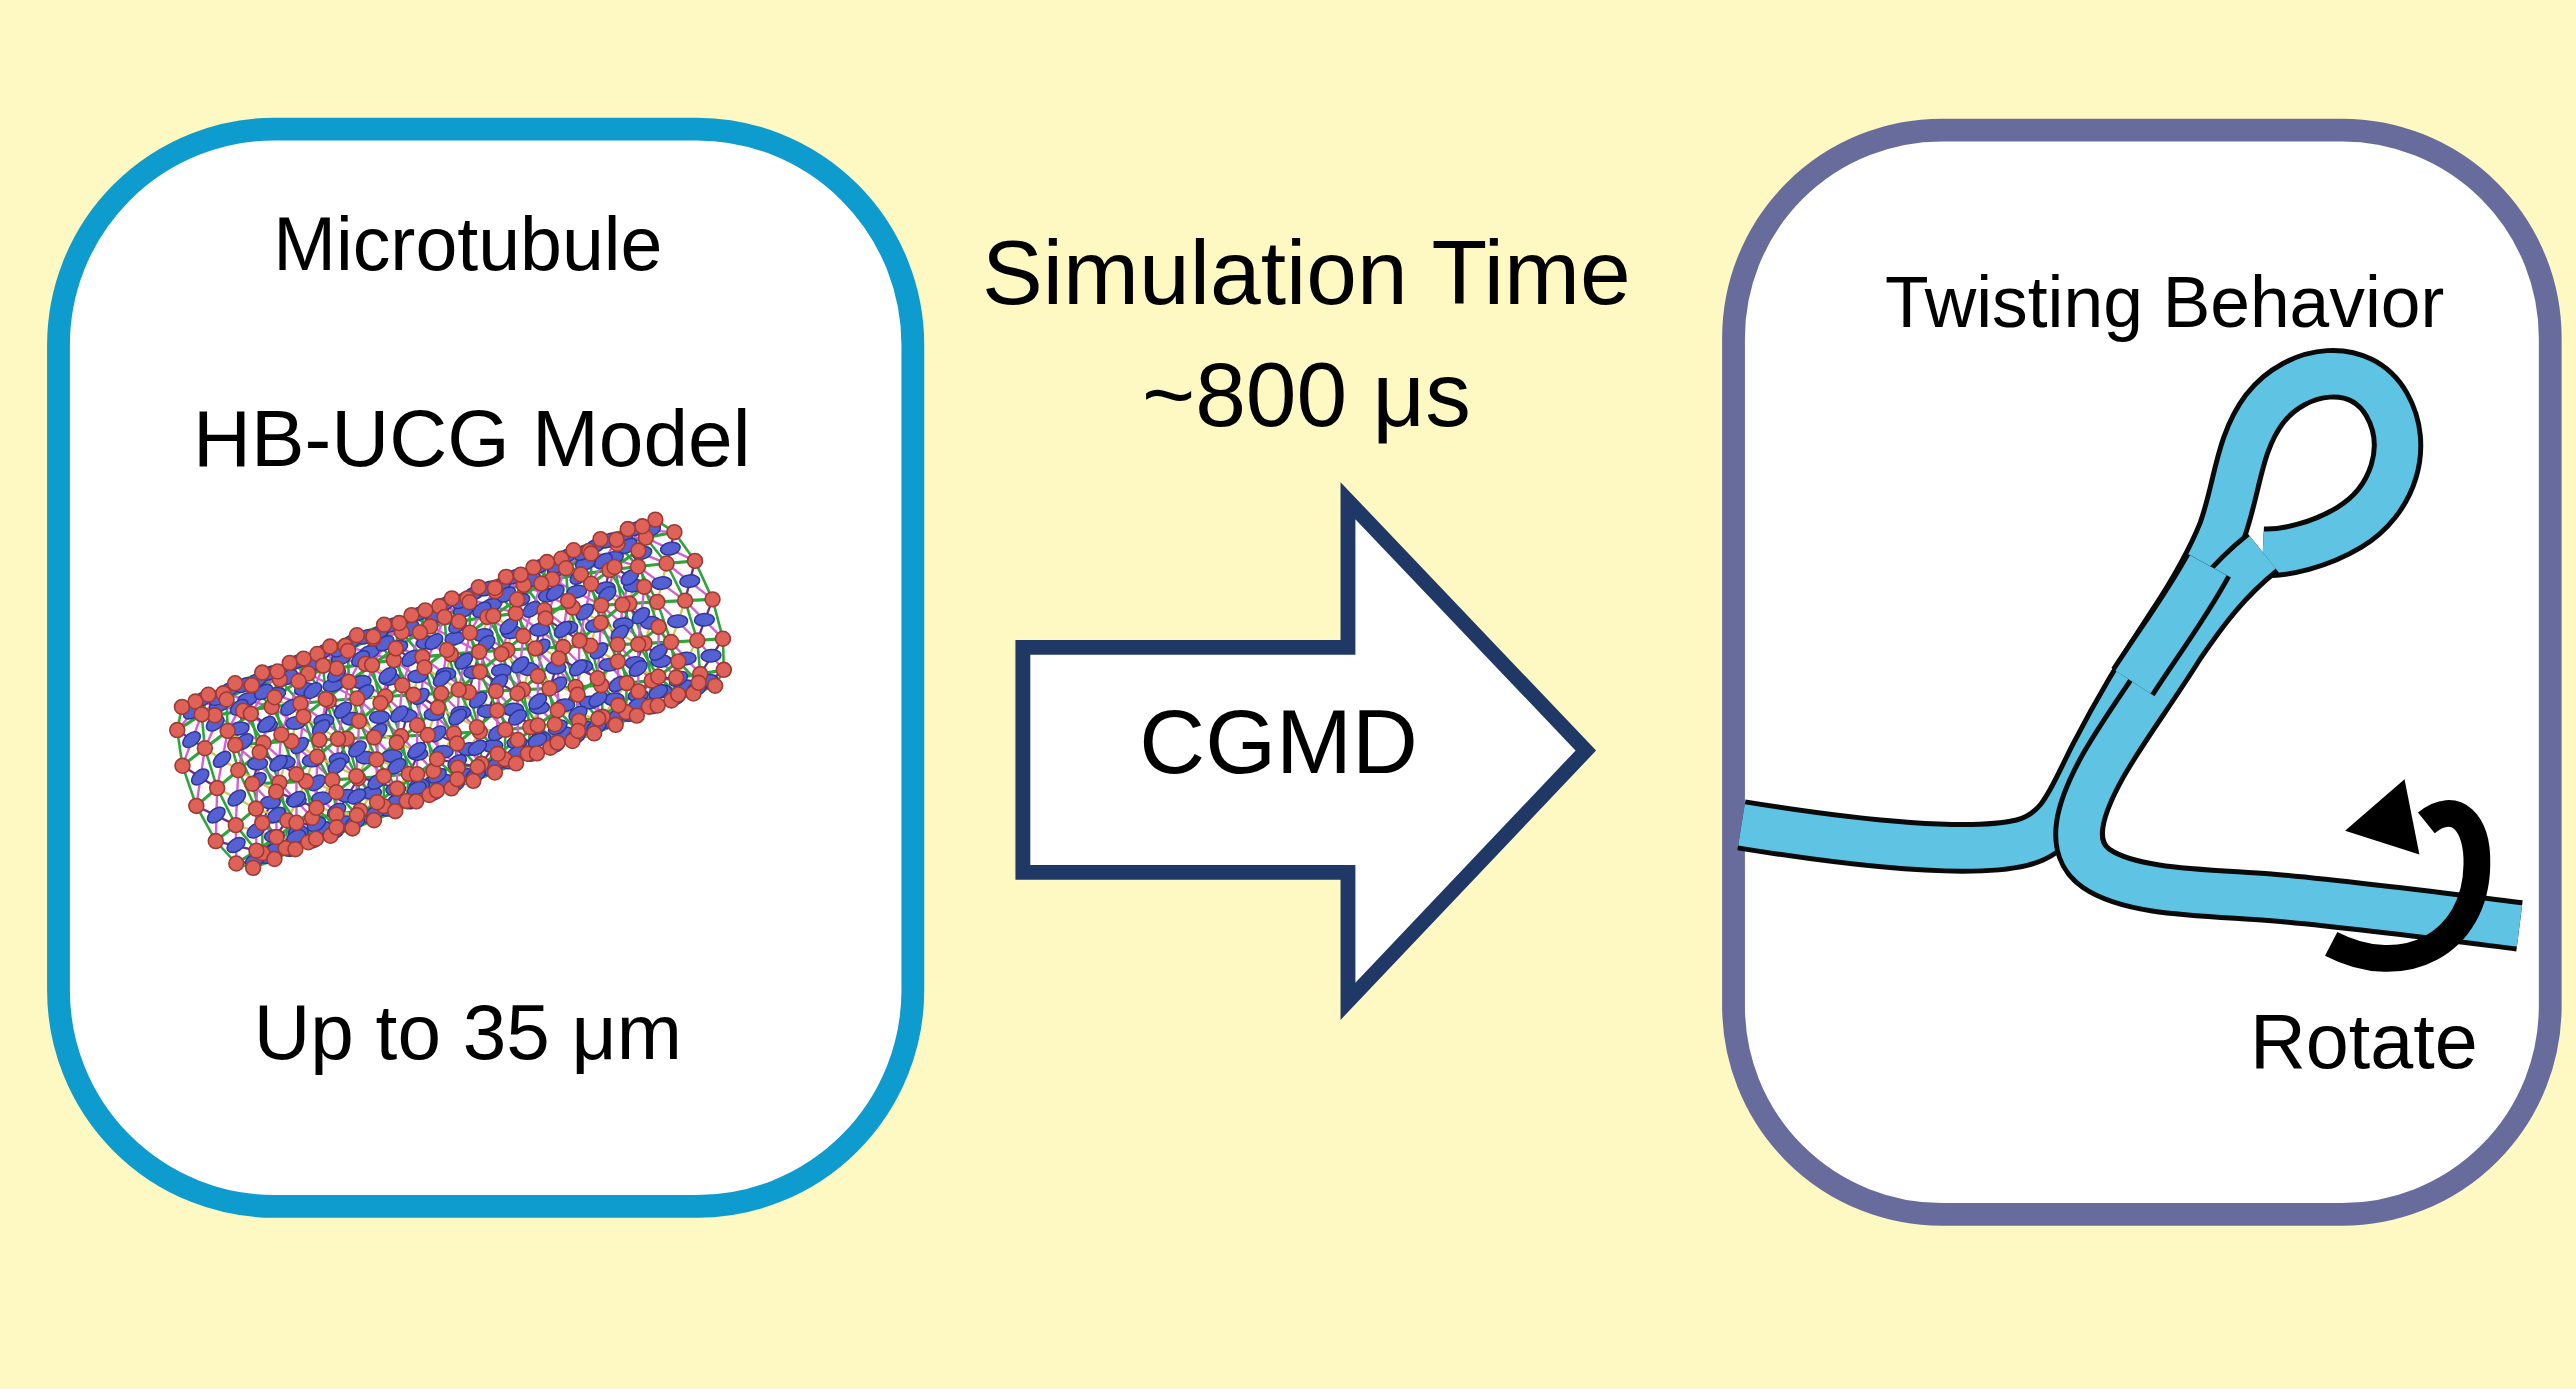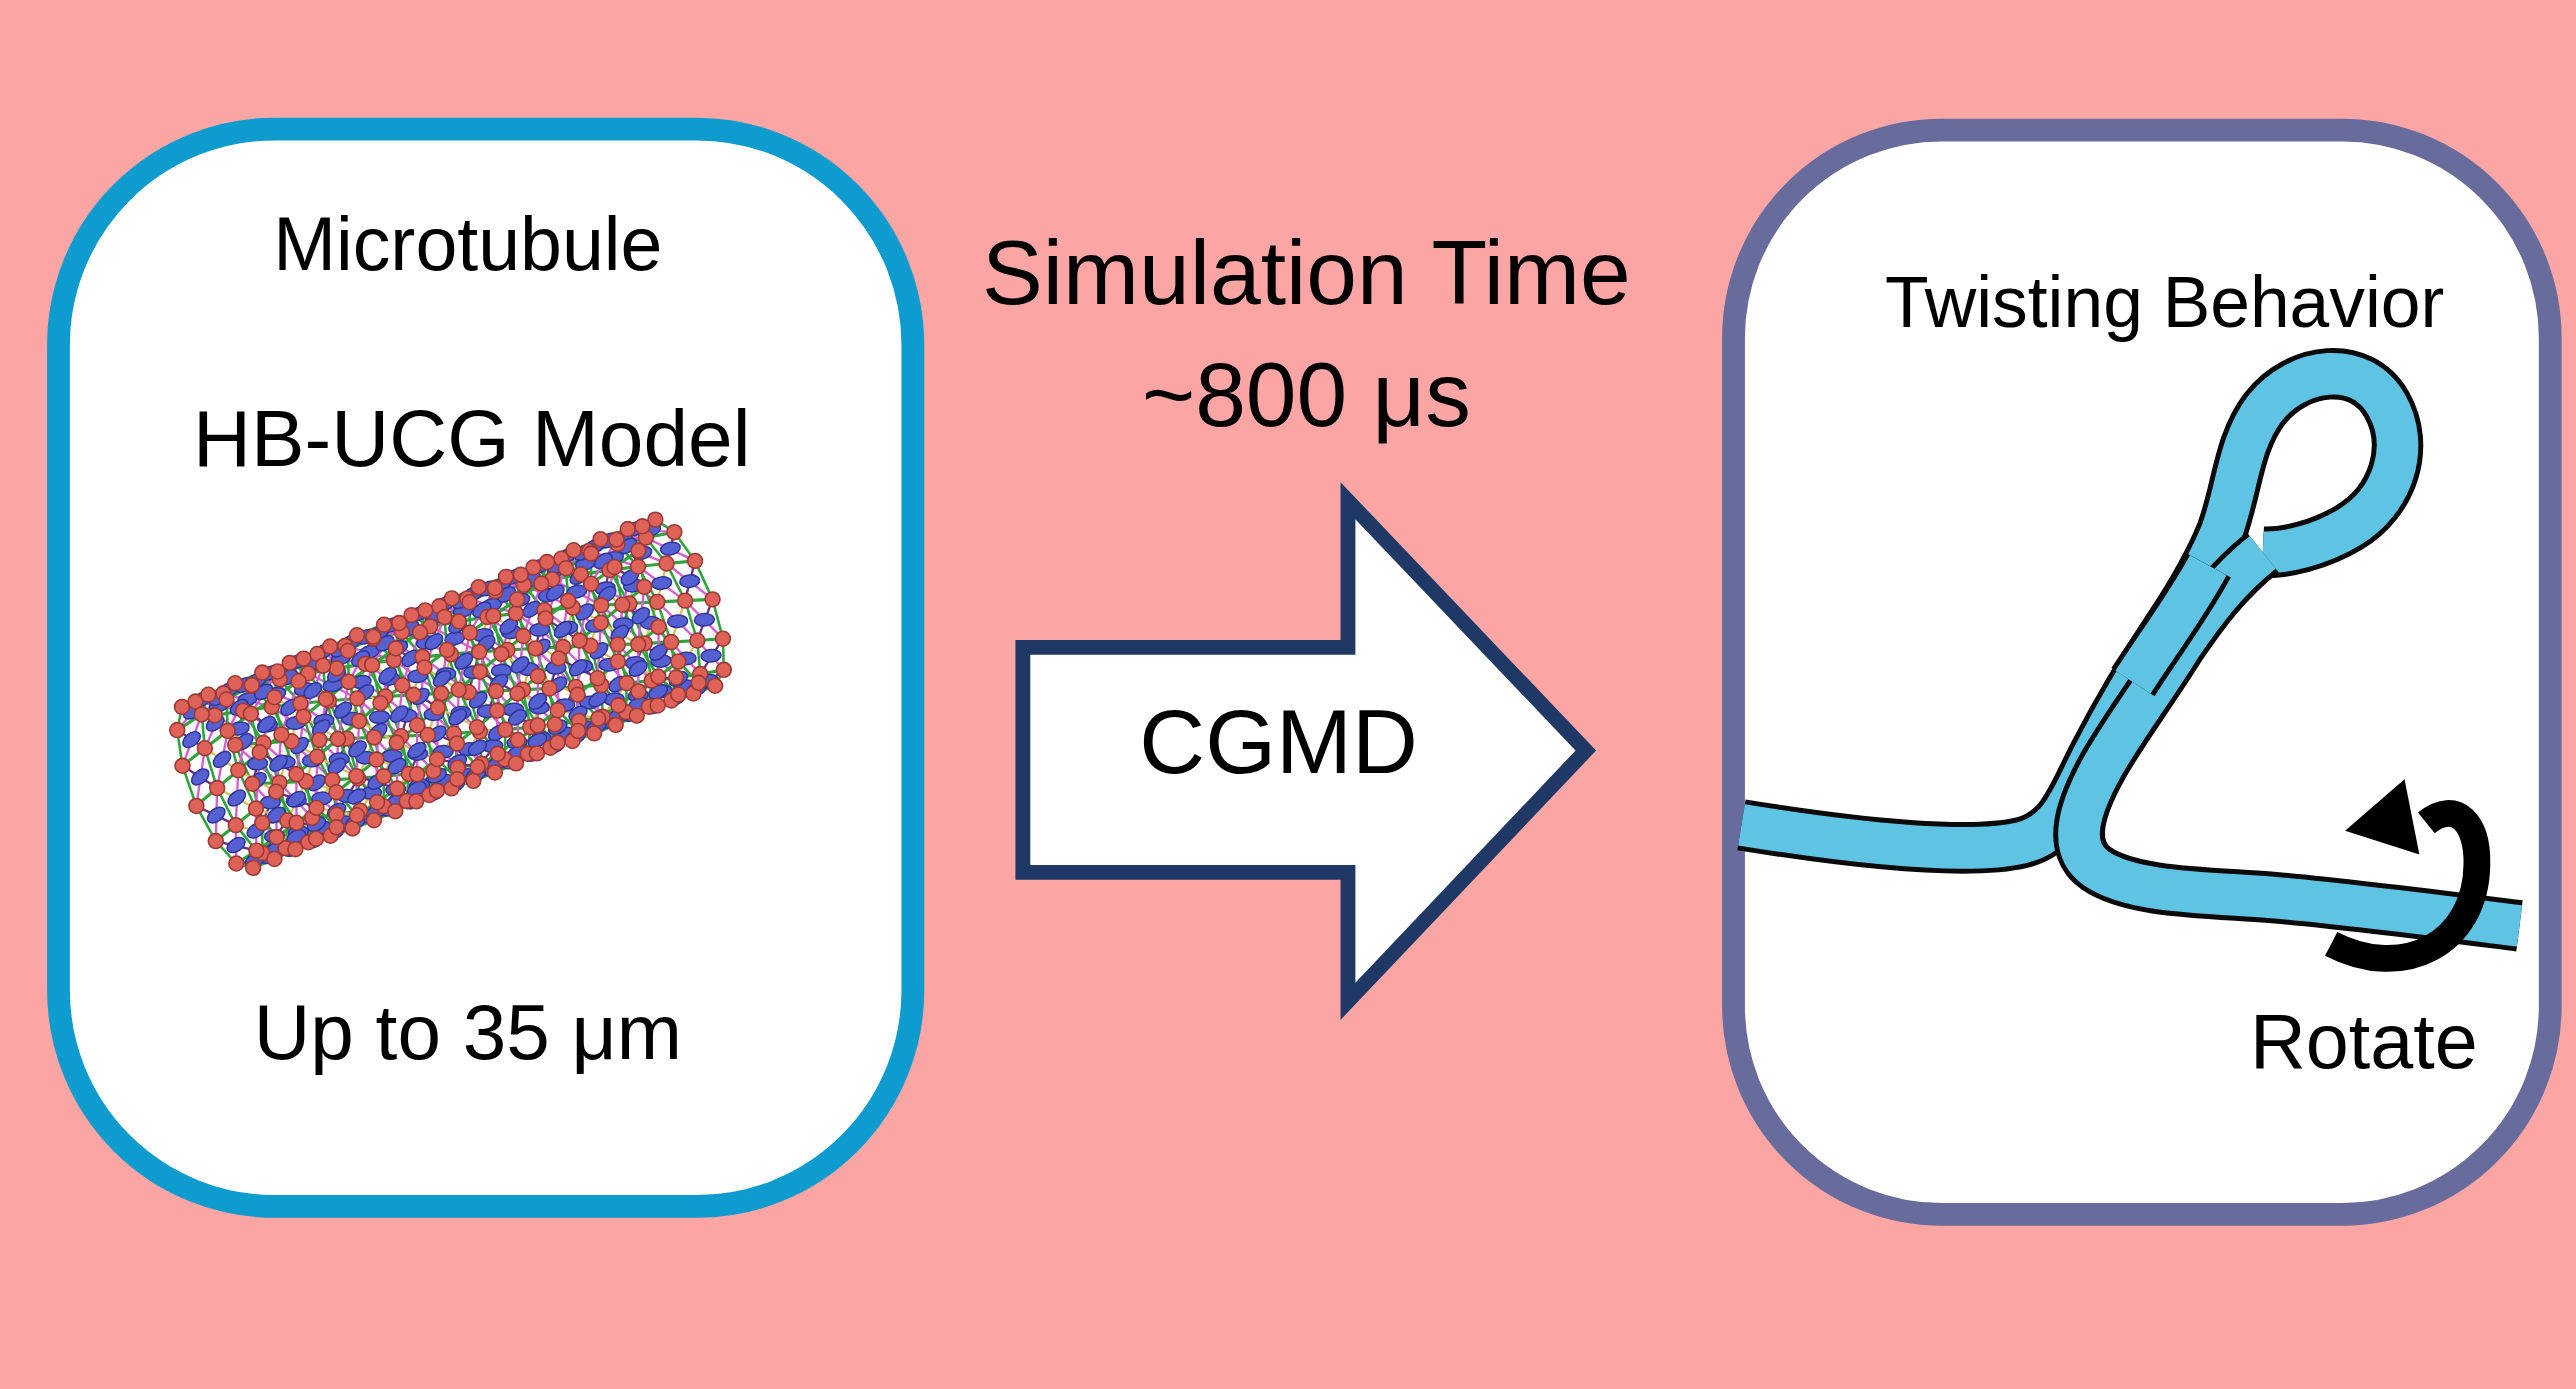--- a/index.html
+++ b/index.html
@@ -1,16 +1,16 @@
 <!DOCTYPE html>
 <html><head>
 <meta charset="utf-8">
 <style>
   html,body{margin:0;padding:0;background:#ffffff;}
-  .stage{position:relative;width:2576px;height:1390px;background:#fca5a5;overflow:hidden;text-decoration:underline;}
+  .stage{position:relative;width:2576px;height:1390px;background:#fef9c3;overflow:hidden;text-decoration:underline;}
   svg{display:block;}
   text{font-family:"Liberation Sans", sans-serif;fill:#000000;}
 </style>
 </head>
 <body>
 
 <div class="stage">
 <svg width="2576" height="1390" viewBox="0 0 2599 1402" xmlns="http://www.w3.org/2000/svg">
 
   <g>

